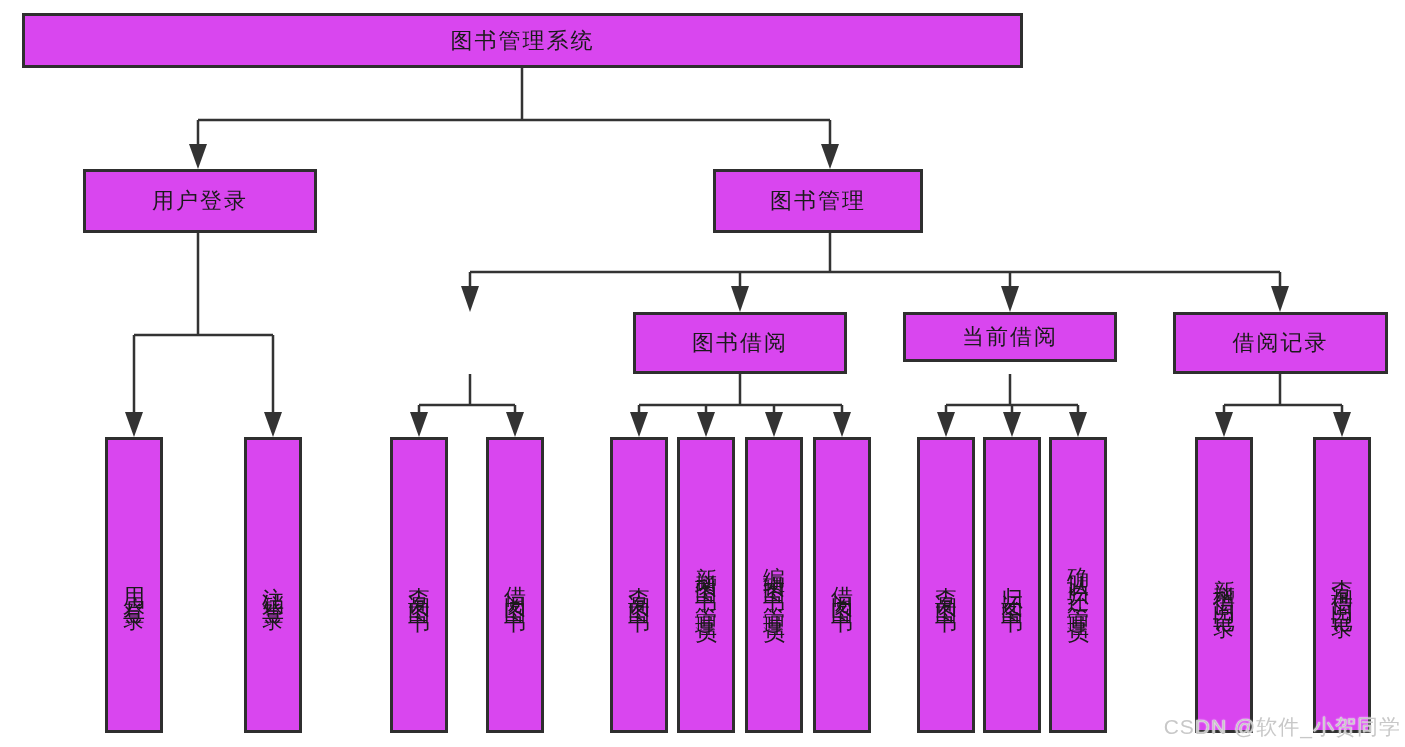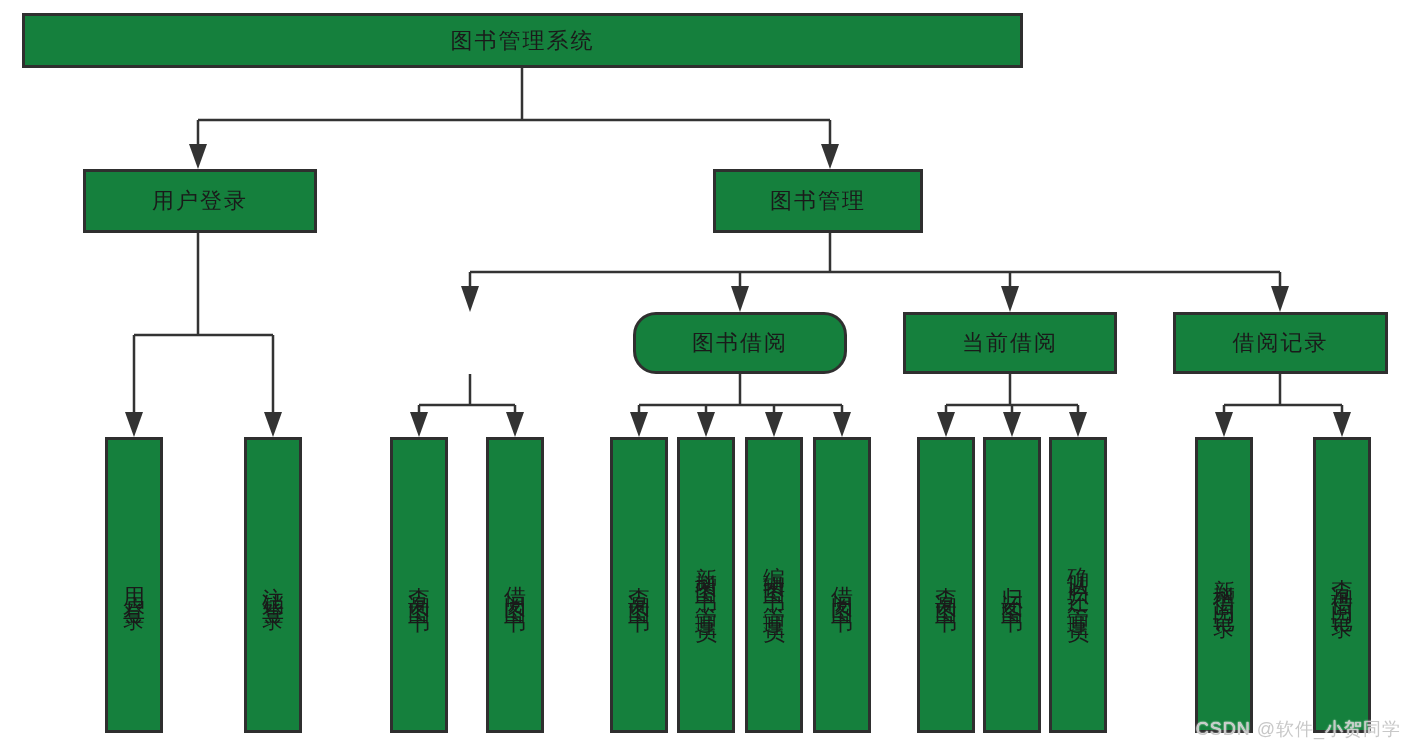--- a/index.html
+++ b/index.html
@@ -19,21 +19,21 @@
     position: absolute;
     left: 0;
     top: 0;
     width: 1405px;
     height: 747px;
     pointer-events: none;
   }
   .node {
     position: absolute;
     box-sizing: border-box;
-    background: #15803d;
+    background: #d946ef;
     border: 3px solid #2f2f2f;
     display: flex;
     align-items: center;
     justify-content: center;
     color: #1a1a1a;
   }
   .node.h {
     font-size: 22px;
     letter-spacing: 2px;
     white-space: nowrap;
@@ -43,21 +43,21 @@
     text-orientation: mixed;
     font-size: 22px;
     letter-spacing: 8px;
     line-height: 1;
     color: #1a1a1a;
   }
   .watermark {
     position: absolute;
     right: 4px;
     bottom: 6px;
-    font-size: 18px;
+    font-size: 21px;
     letter-spacing: 1px;
     color: rgba(197, 197, 197, 0.95);
     text-shadow: 0 0 2px #ffffff, 0 0 1px #ffffff;
     white-space: nowrap;
     z-index: 5;
   }
   svg path {
     stroke: #333333;
     stroke-width: 2.5;
     fill: none;
@@ -126,24 +126,24 @@
     <span>图书管理系统</span>
   </div>
 
   <div class="node h" style="left:83px; top:169px; width:234px; height:64px;">
     <span>用户登录</span>
   </div>
   <div class="node h" style="left:713px; top:169px; width:210px; height:64px;">
     <span>图书管理</span>
   </div>
 
-  <div class="node h" style="left:633px; top:312px; width:214px; height:62px;border-radius:23px;">
+  <div class="node h" style="left:633px; top:312px; width:214px; height:62px;">
     <span>图书借阅</span>
   </div>
-  <div class="node h" style="left:903px; top:312px; width:214px; height:62px;justify-content:center;">
+  <div class="node h" style="left:903px; top:312px; width:214px; height:50px;justify-content:center;">
     <span>当前借阅</span>
   </div>
   <div class="node h" style="left:1173px; top:312px; width:215px; height:62px;">
     <span>借阅记录</span>
   </div>
 
   <div class="node leaf" style="left:105px; top:437px; width:58px; height:296px;">
     <span>用户登录</span>
   </div>
   <div class="node leaf" style="left:244px; top:437px; width:58px; height:296px;">

